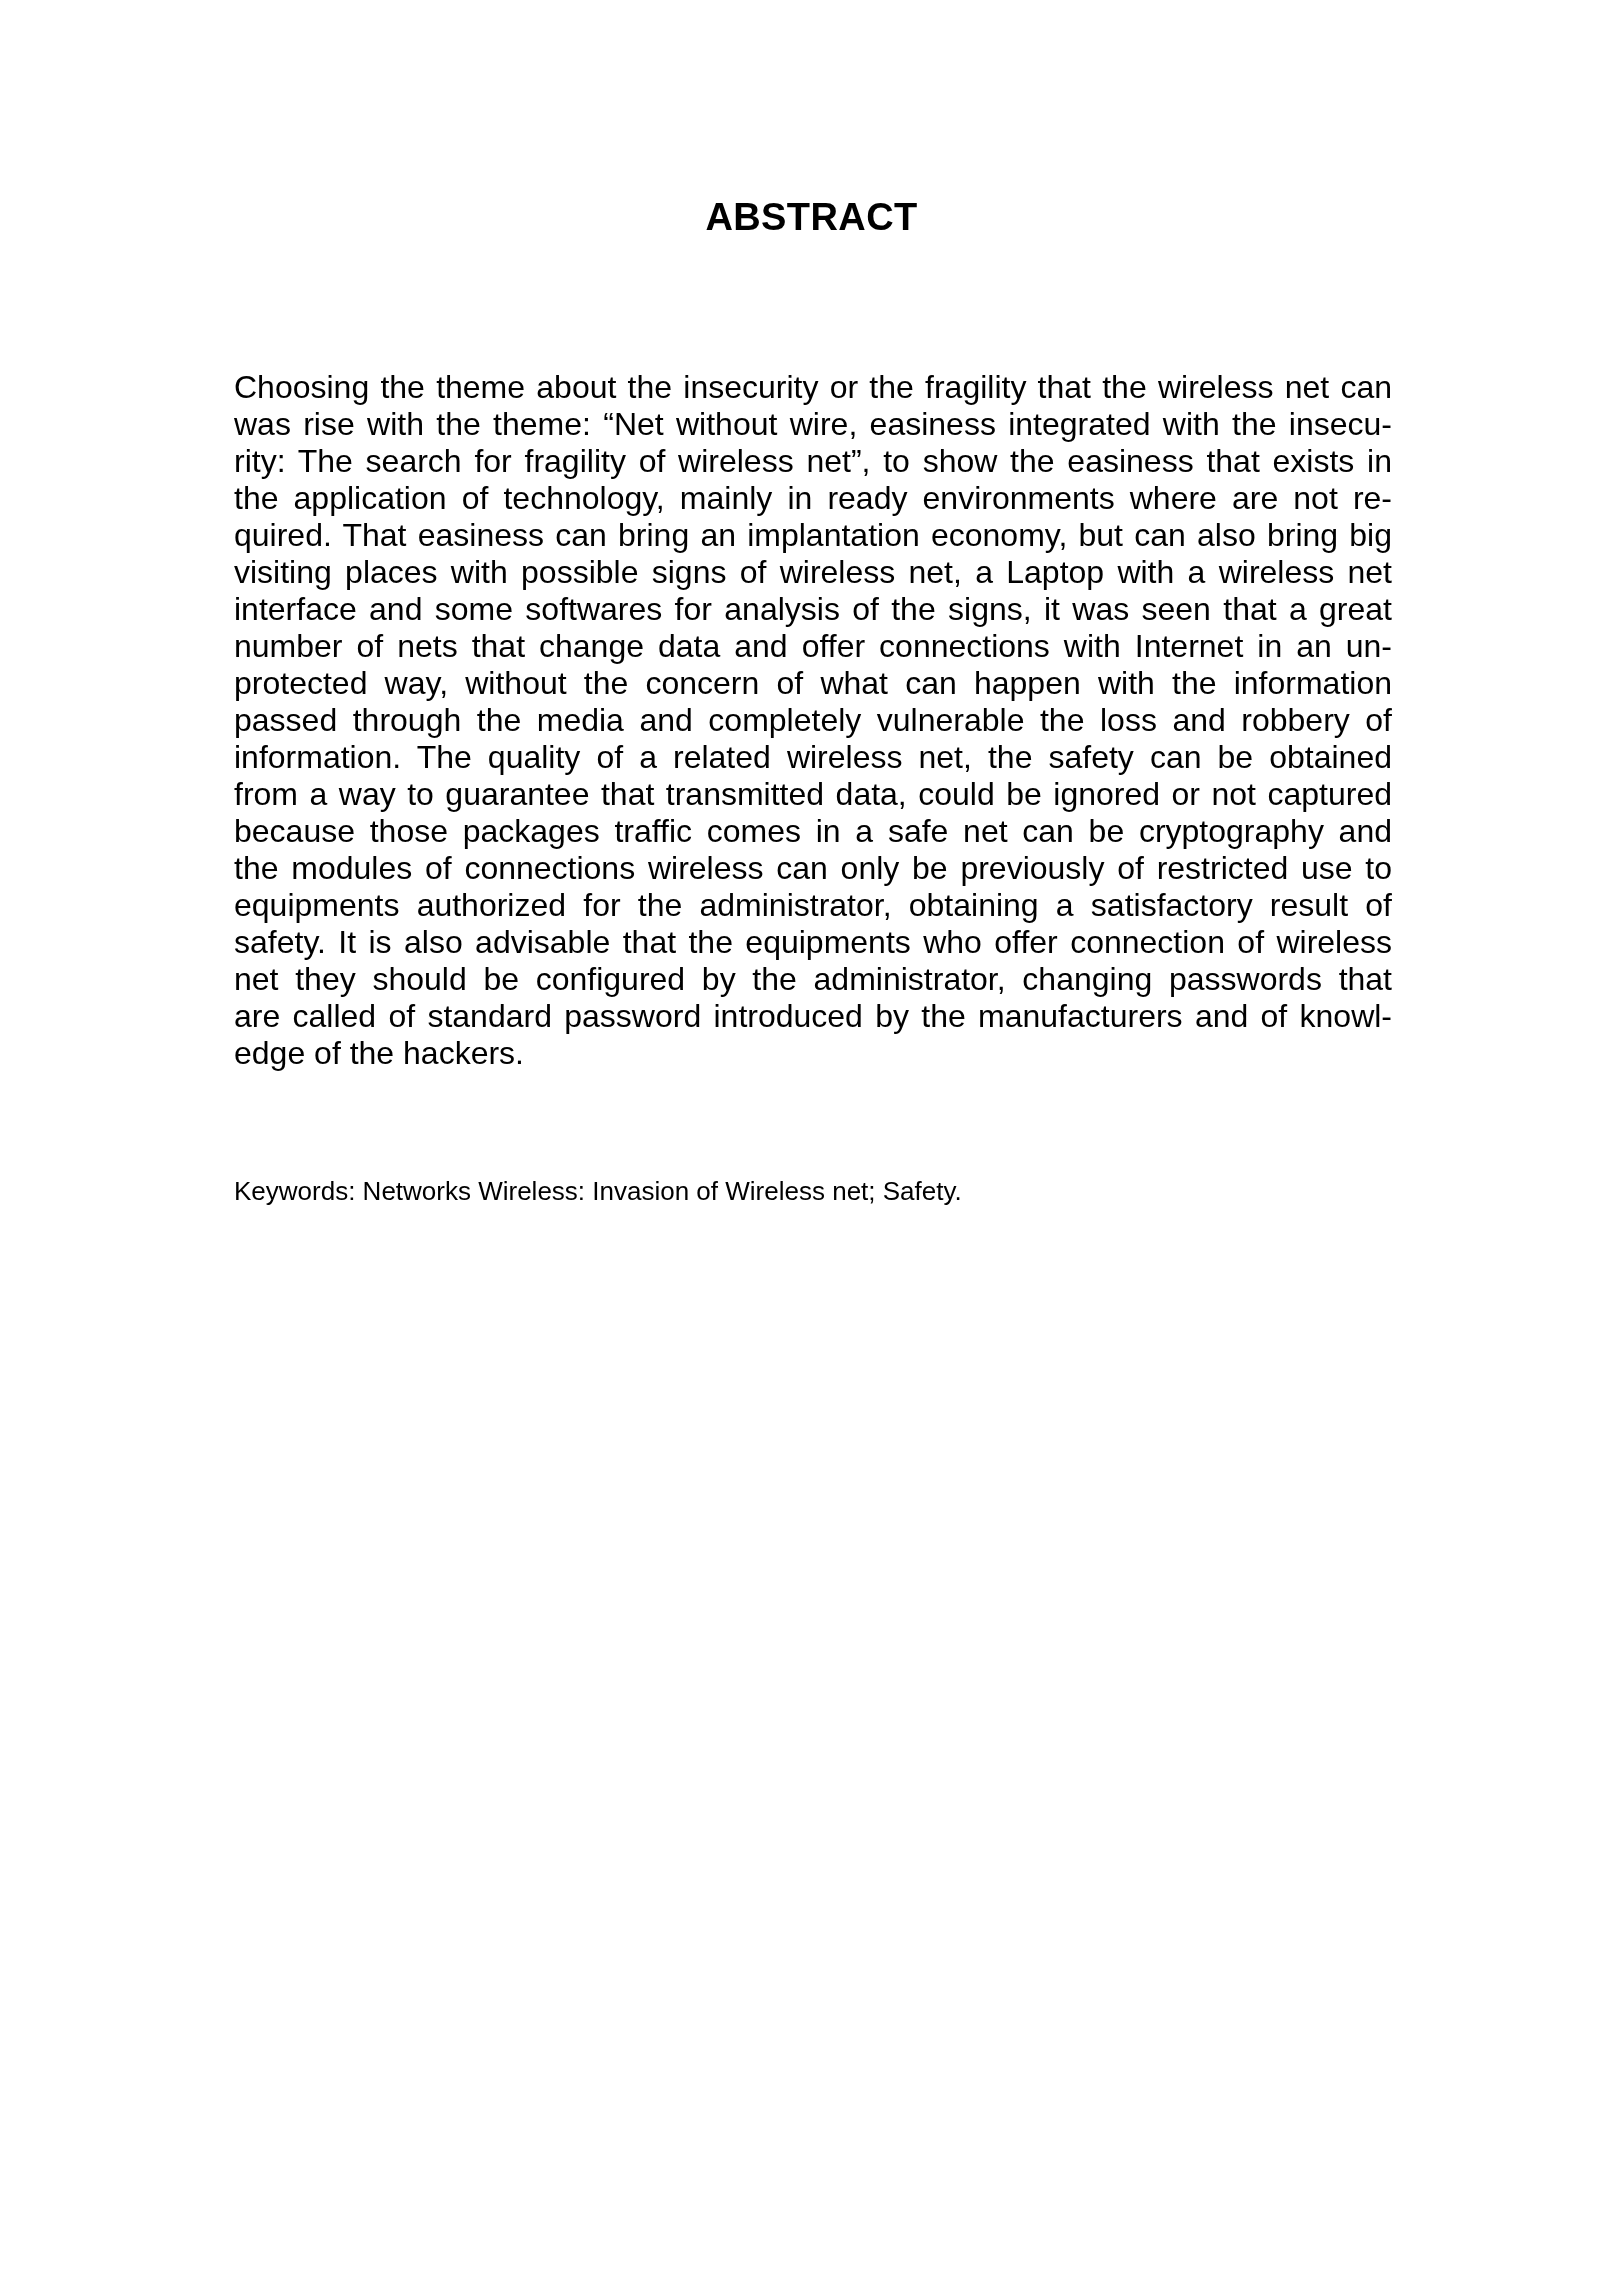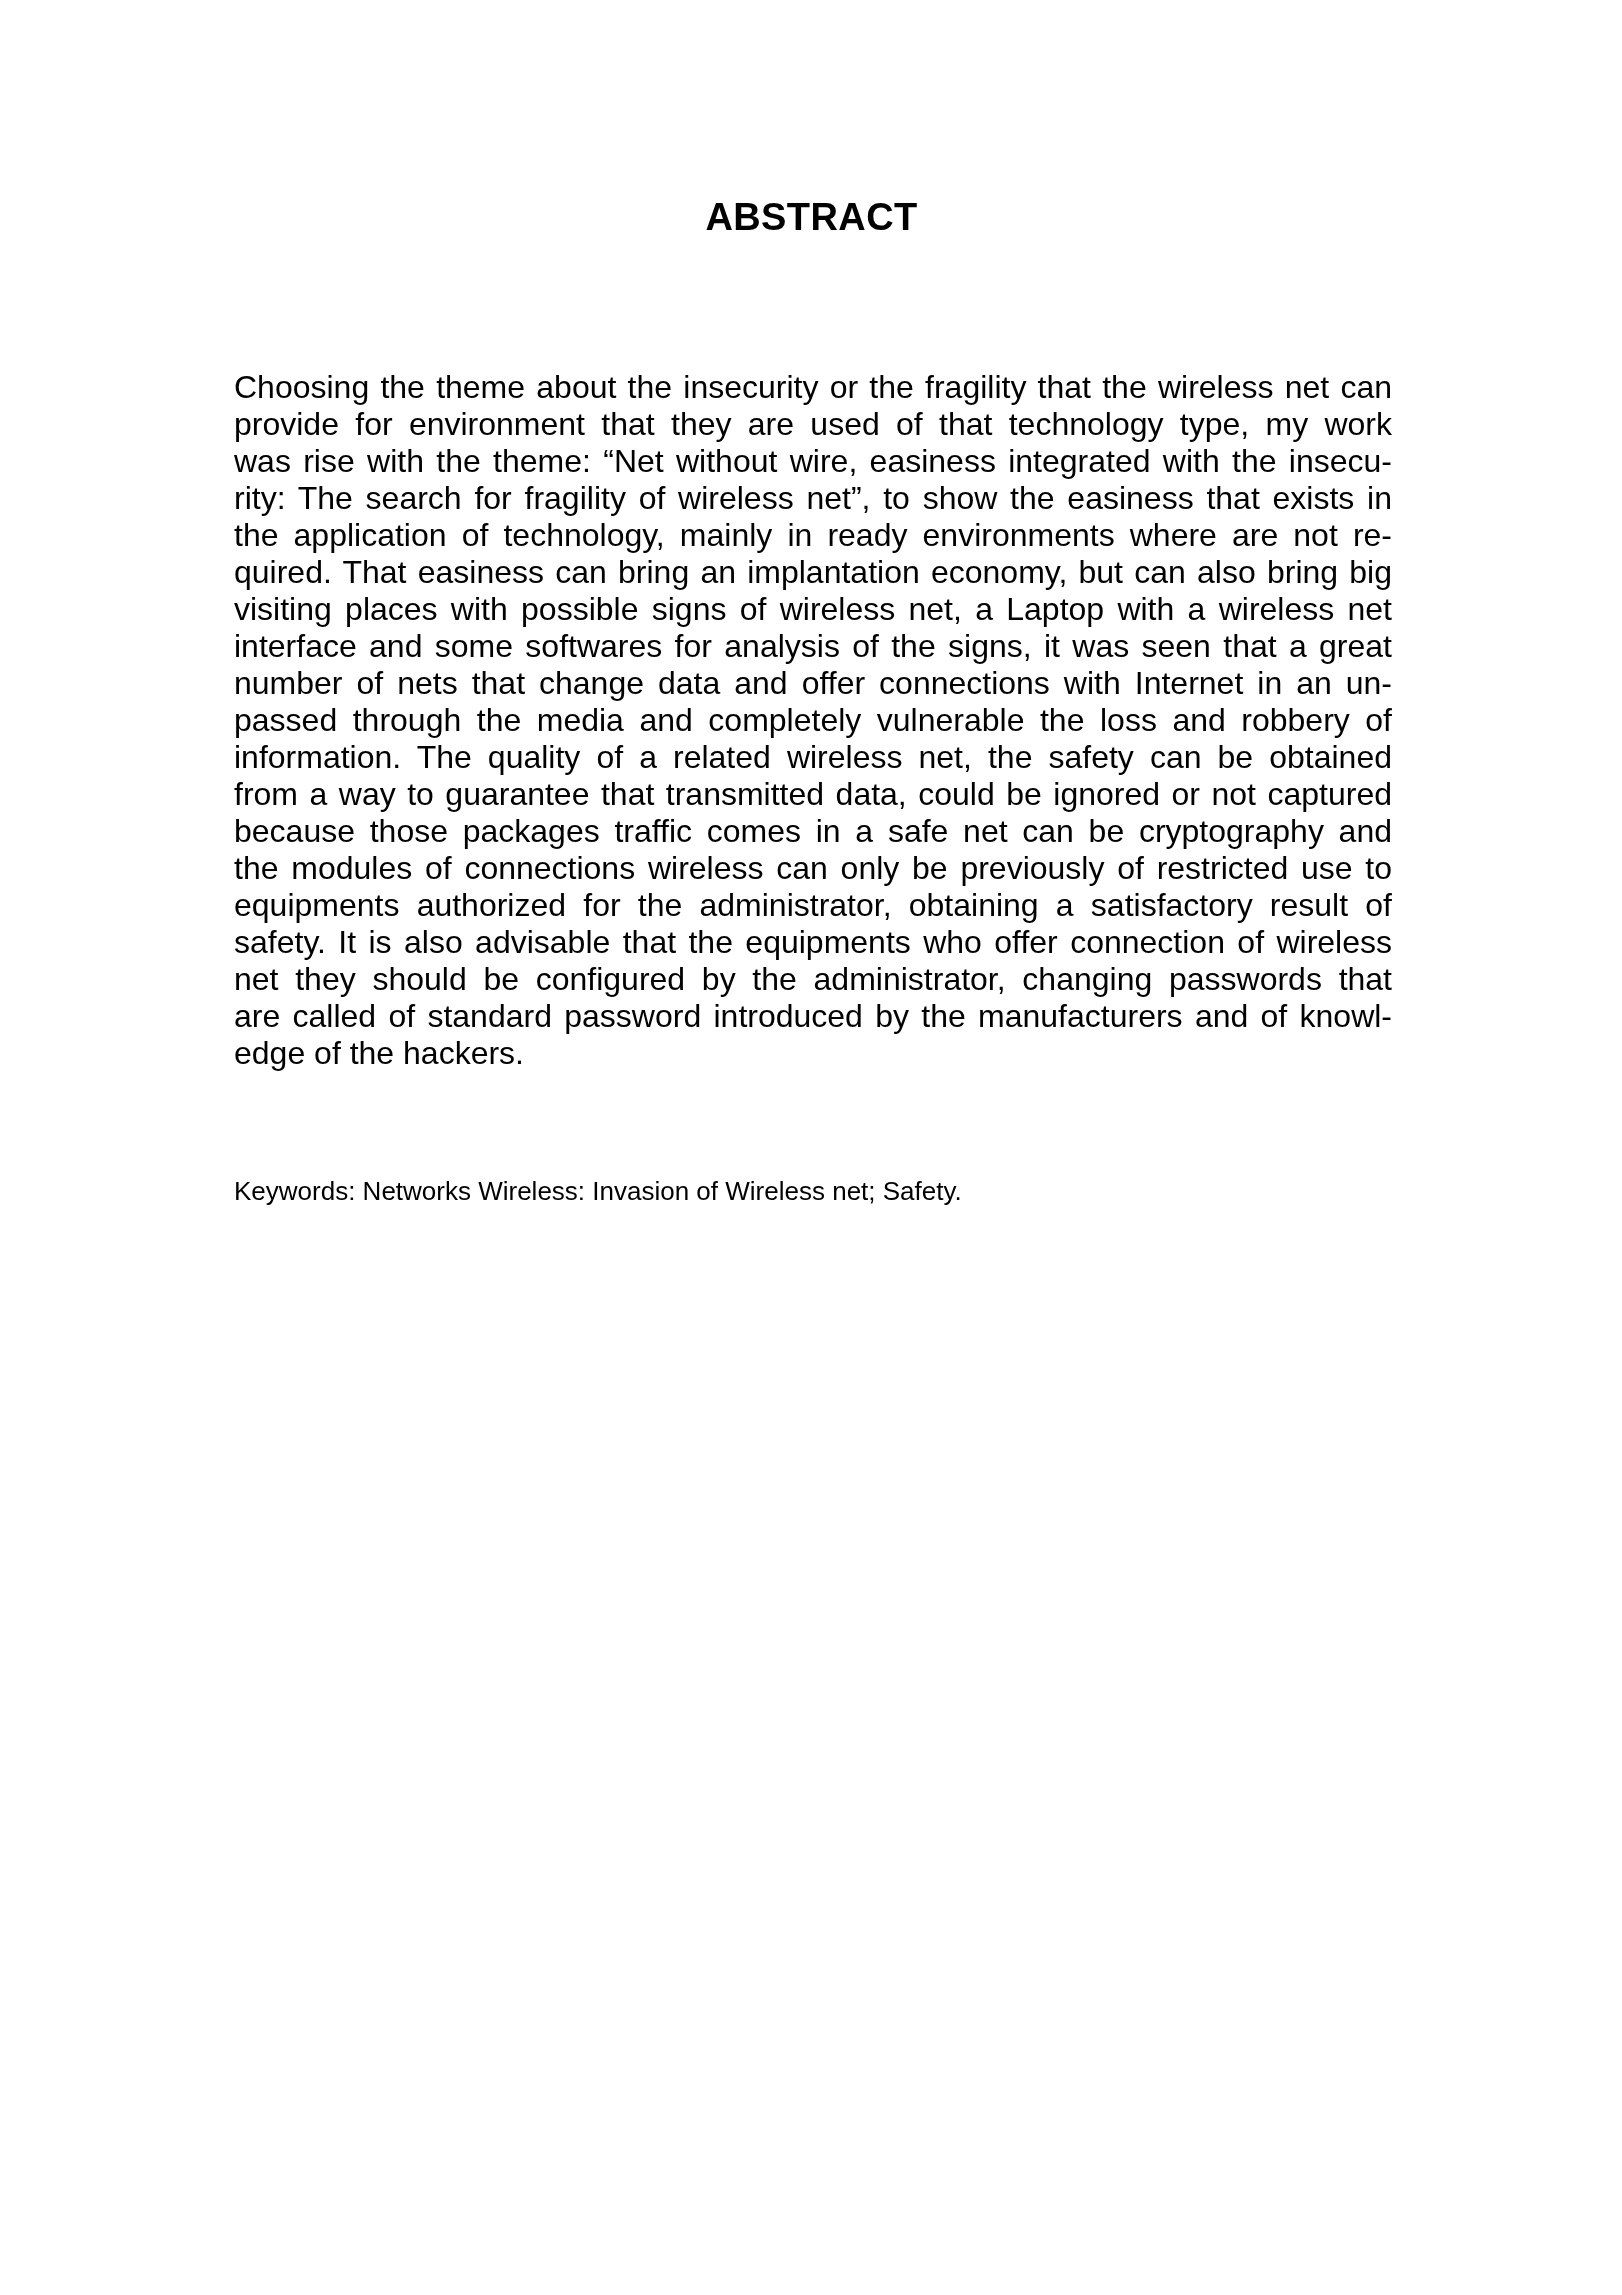--- a/index.html
+++ b/index.html
@@ -60,37 +60,37 @@
 <body>
 
 <div class="page" style="--page-bg: #ffffff; --text-color: #000000;">
 
   <h1 class="doc-title">ABSTRACT</h1>
 
   <div class="body-text">
 
       <div class="line">Choosing the theme about the insecurity or the fragility that the wireless net can</div>
 
-      <div class="line">provide for environment that they are used of that technology type, my work</div>
 
       <div class="line">was rise with the theme: “Net without wire, easiness integrated with the insecu-</div>
 
       <div class="line">rity: The search for fragility of wireless net”, to show the easiness that exists in</div>
 
       <div class="line">the application of technology, mainly in ready environments where are not re-</div>
 
       <div class="line">quired. That easiness can bring an implantation economy, but can also bring big</div>
 
 
       <div class="line">visiting places with possible signs of wireless net, a Laptop with a wireless net</div>
 
       <div class="line">interface and some softwares for analysis of the signs, it was seen that a great</div>
 
       <div class="line">number of nets that change data and offer connections with Internet in an un-</div>
 
+      <div class="line">protected way, without the concern of what can happen with the information</div>
 
       <div class="line">passed through the media and completely vulnerable the loss and robbery of</div>
 
       <div class="line">information. The quality of a related wireless net, the safety can be obtained</div>
 
       <div class="line">from a way to guarantee that transmitted data, could be ignored or not captured</div>
 
       <div class="line">because those packages traffic comes in a safe net can be cryptography and</div>
 
       <div class="line">the modules of connections wireless can only be previously of restricted use to</div>

